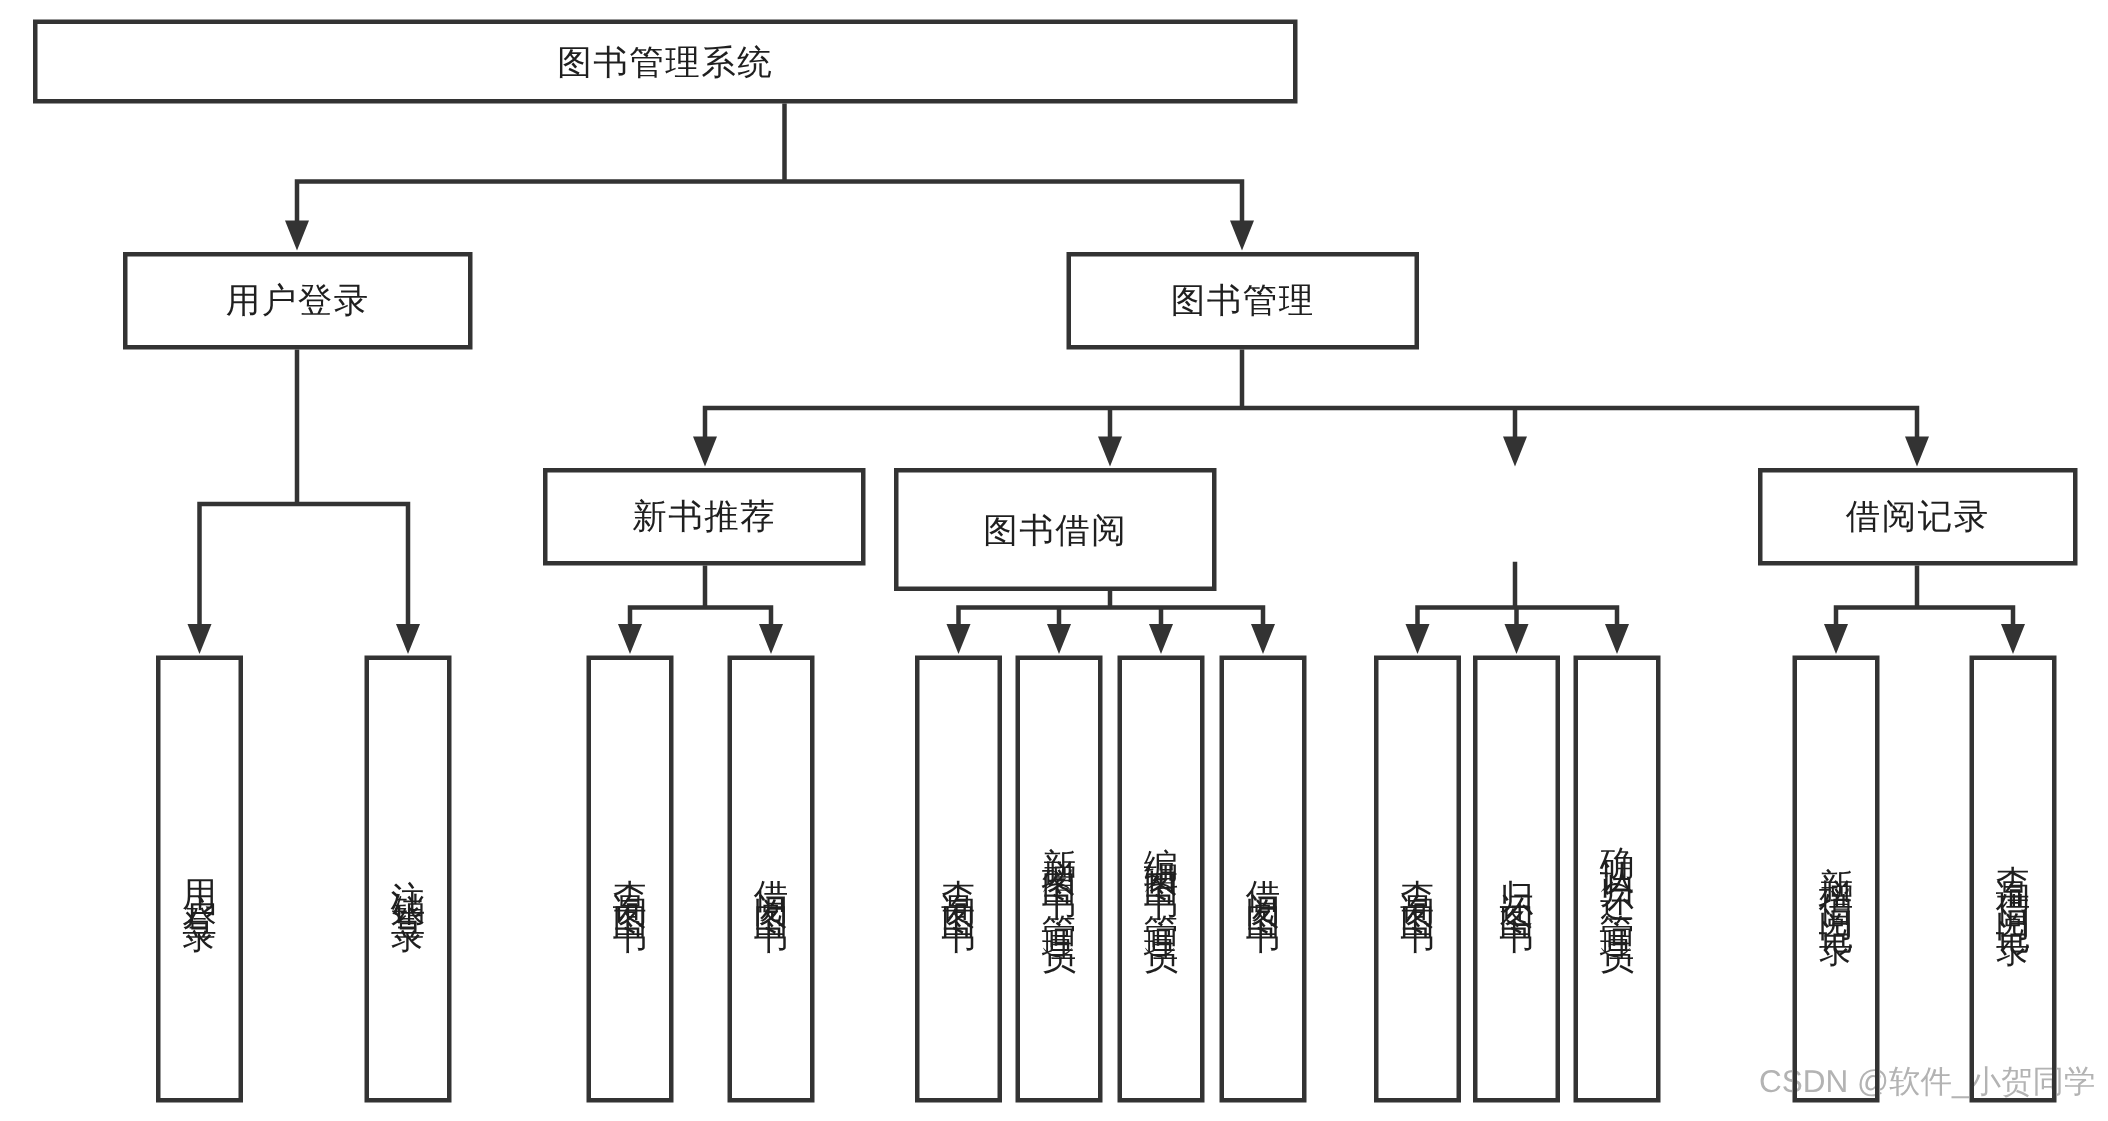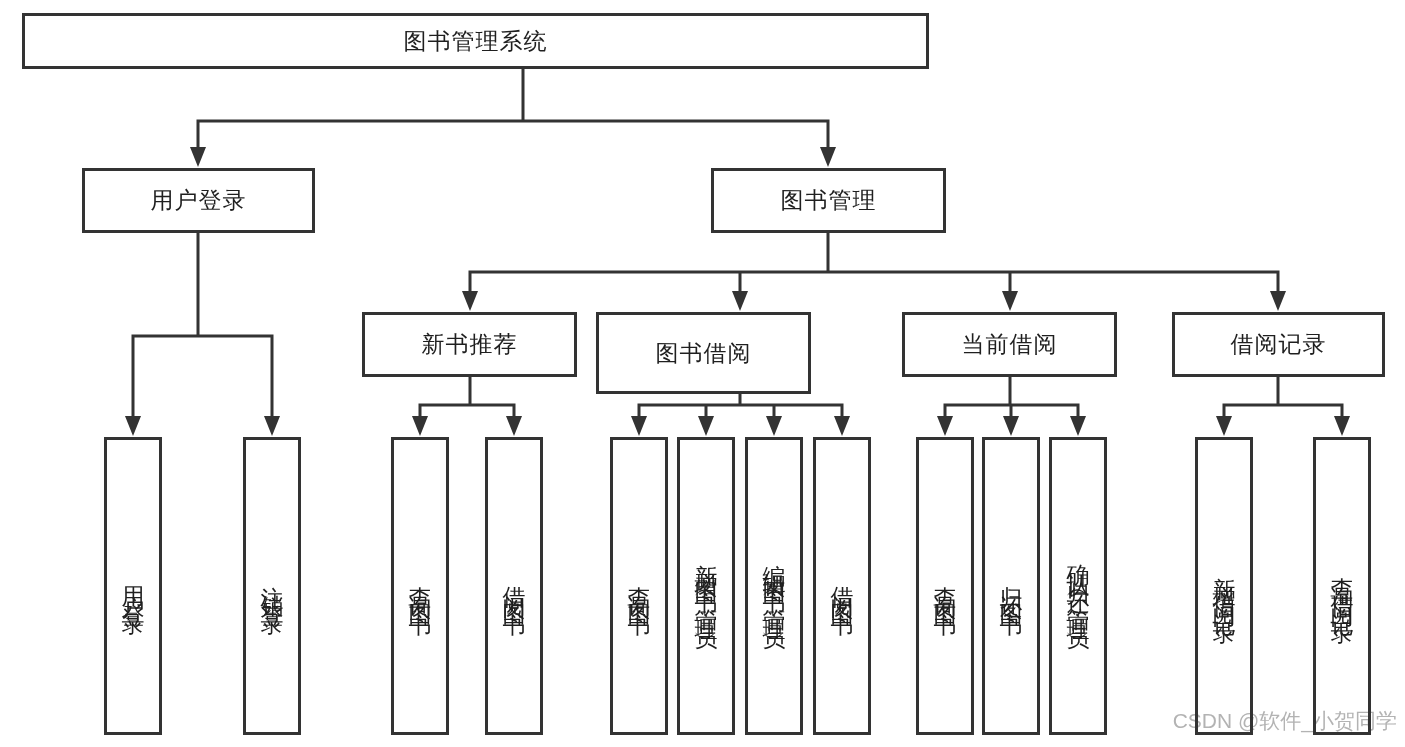--- a/index.html
+++ b/index.html
@@ -78,39 +78,36 @@
       <polygon points="774,436 766,416 782,416"></polygon>
       <polygon points="842,436 834,416 850,416"></polygon>
       <polygon points="945,436 937,416 953,416"></polygon>
       <polygon points="1011,436 1003,416 1019,416"></polygon>
       <polygon points="1078,436 1070,416 1086,416"></polygon>
       <polygon points="1224,436 1216,416 1232,416"></polygon>
       <polygon points="1342,436 1334,416 1350,416"></polygon>
     </g>
   </svg>
 
-  <div class="box" style="left:22px; top:13px; width:907px; height:56px;">
+  <div class="box" style="left:22px; top:13px; width:843px; height:56px;">
     <span class="hlabel">图书管理系统</span>
   </div>
 
   <div class="box" style="left:82px; top:168px; width:233px; height:65px;">
     <span class="hlabel">用户登录</span>
   </div>
   <div class="box" style="left:711px; top:168px; width:235px; height:65px;">
     <span class="hlabel">图书管理</span>
   </div>
 
   <div class="box" style="left:362px; top:312px; width:215px; height:65px;">
     <span class="hlabel">新书推荐</span>
   </div>
   <div class="box" style="left:596px; top:312px; width:215px; height:82px;">
     <span class="hlabel">图书借阅</span>
-  </div>
-  <div class="box" style="left:902px; top:312px; width:215px; height:65px;">
-    <span class="hlabel">当前借阅</span>
   </div>
   <div class="box" style="left:1172px; top:312px; width:213px; height:65px;">
     <span class="hlabel">借阅记录</span>
   </div>
 
   <div class="box leaf" style="left:104px;">
     <span class="vlabel">用户登录</span>
   </div>
   <div class="box leaf" style="left:243px;">
     <span class="vlabel">注销登录</span>

